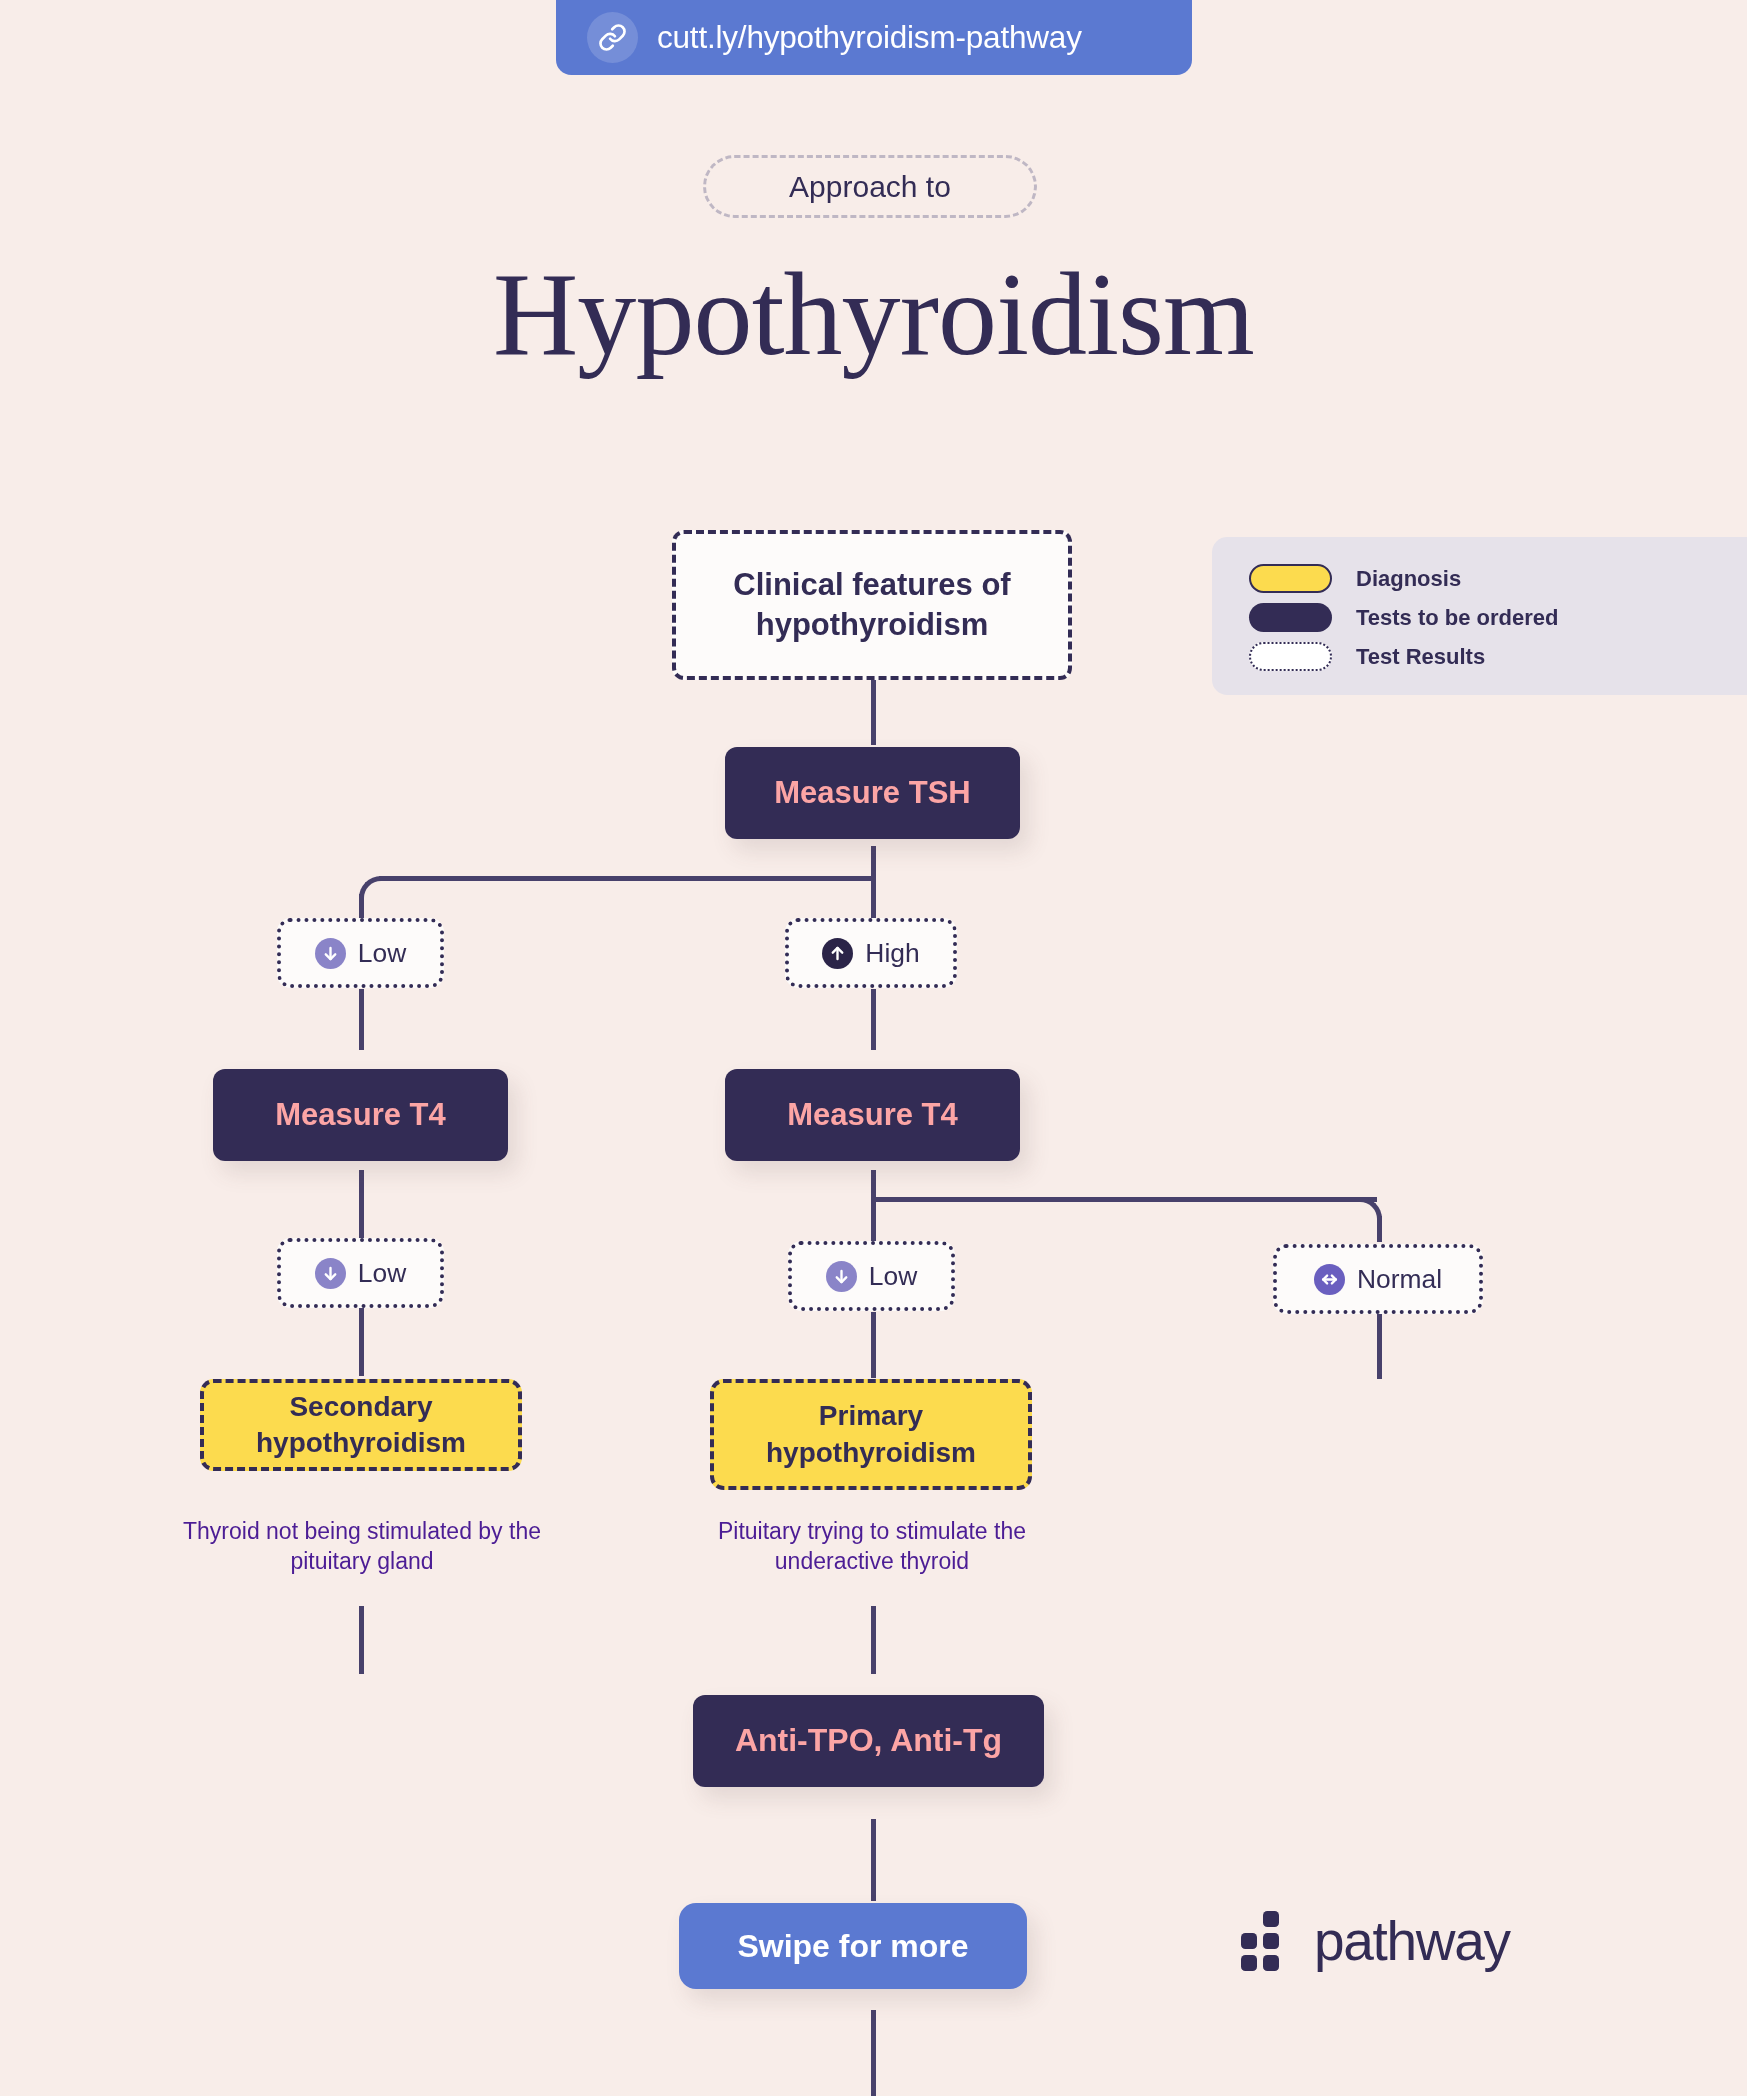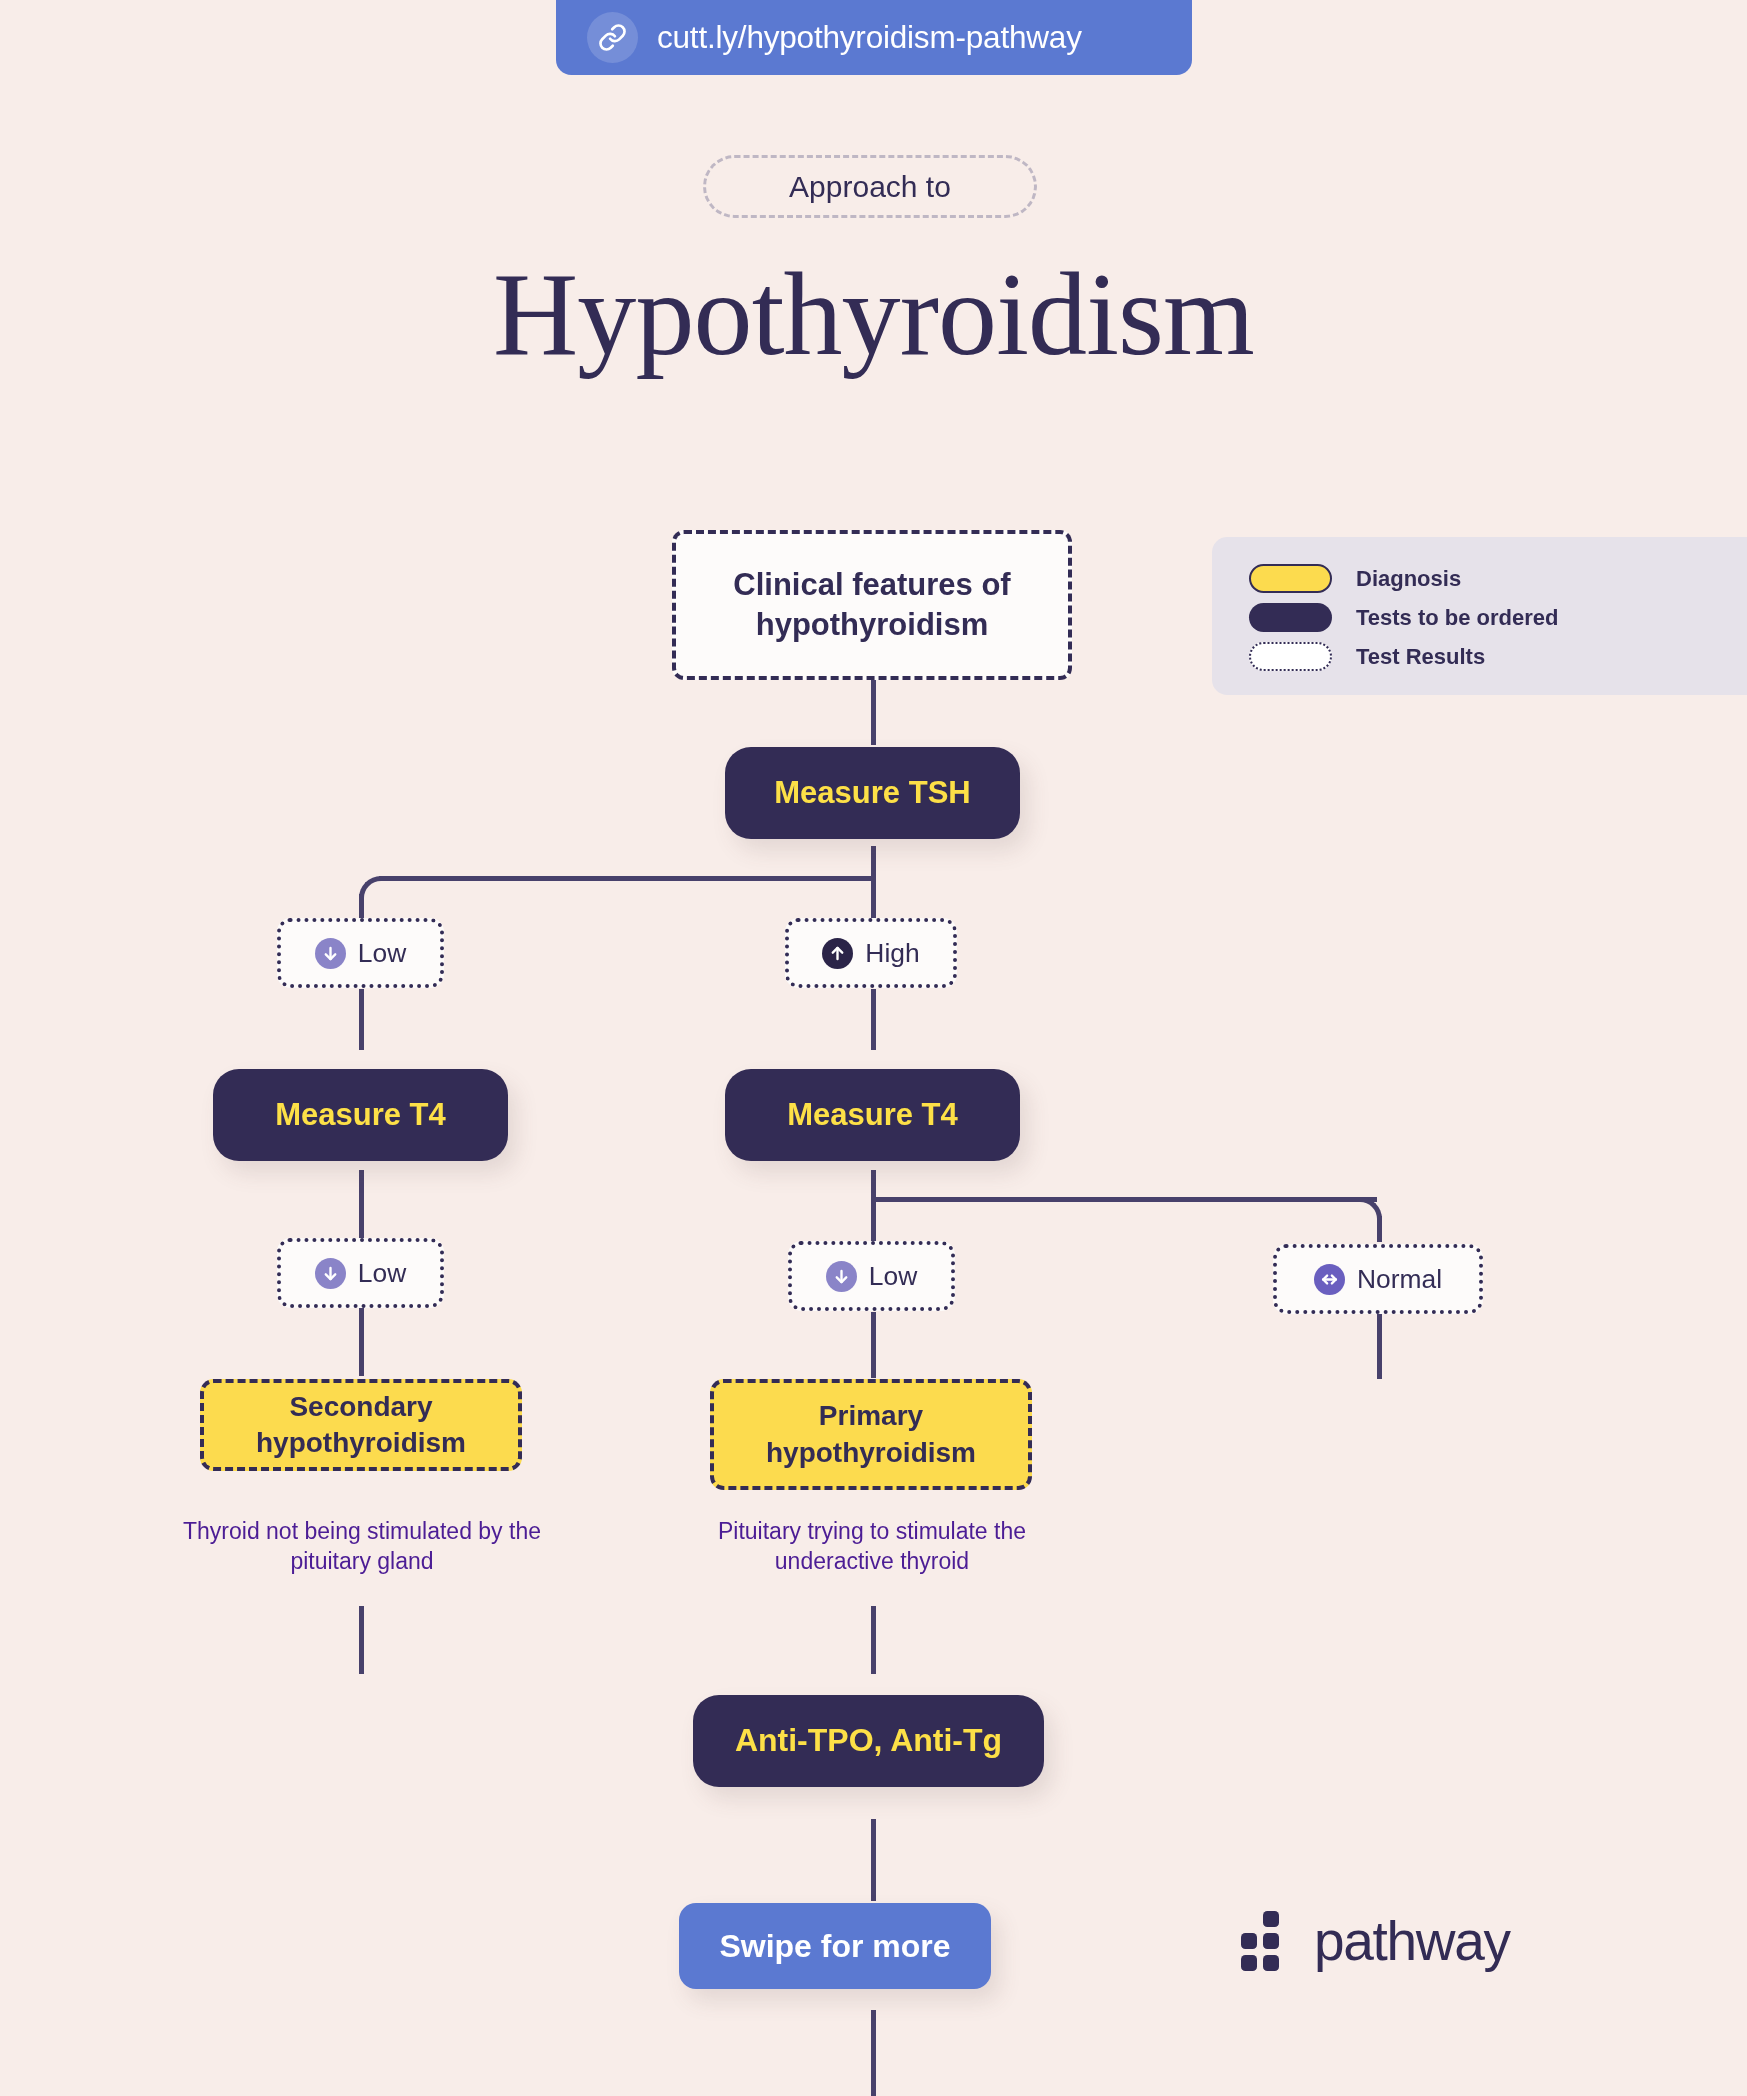--- a/index.html
+++ b/index.html
@@ -128,22 +128,22 @@
   .node-dashed-white {
     background: #FDFBFA;
     border: 4.3px dashed #332C55;
     border-radius: 12px;
     color: #332C55;
     font-weight: bold;
     line-height: 1.28;
   }
   .node-dark {
     background: #332C55;
-    border-radius: 26px;
-    color: #fde047;
+    border-radius: 12px;
+    color: #fca5a5;
     font-weight: bold;
     line-height: 1.3;
     box-shadow: 8.5px 12px 22px rgba(90,70,70,0.13);
   }
   .node-yellow {
     background: #FCDB4E;
     border: 4.3px dashed #332C55;
     border-radius: 13.6px;
     color: #332C55;
     font-weight: bold;
@@ -231,21 +231,21 @@
     border-color: #48416B;
     border-style: solid;
     border-width: 0;
   }
 
   
   #swipe-button {
     position: absolute;
     left: 679px;
     top: 1903px;
-    width: 312px;
+    width: 348px;
     height: 86px;
     background: #5B79D1;
     border-radius: 17px;
     display: flex;
     align-items: center;
     justify-content: center;
     color: #FFFFFF;
     font-size: 32px;
     font-weight: bold;
     box-shadow: 8.5px 12px 22px rgba(90,70,70,0.13);

